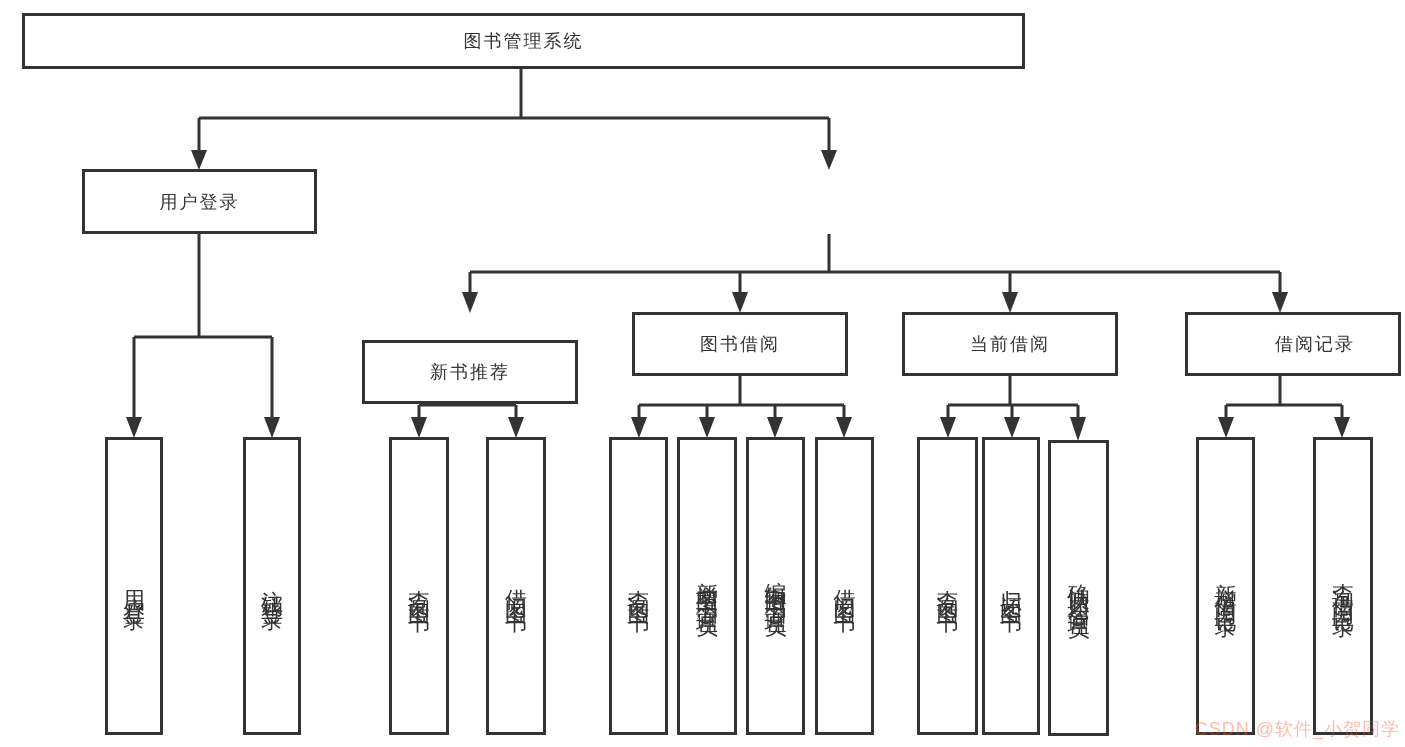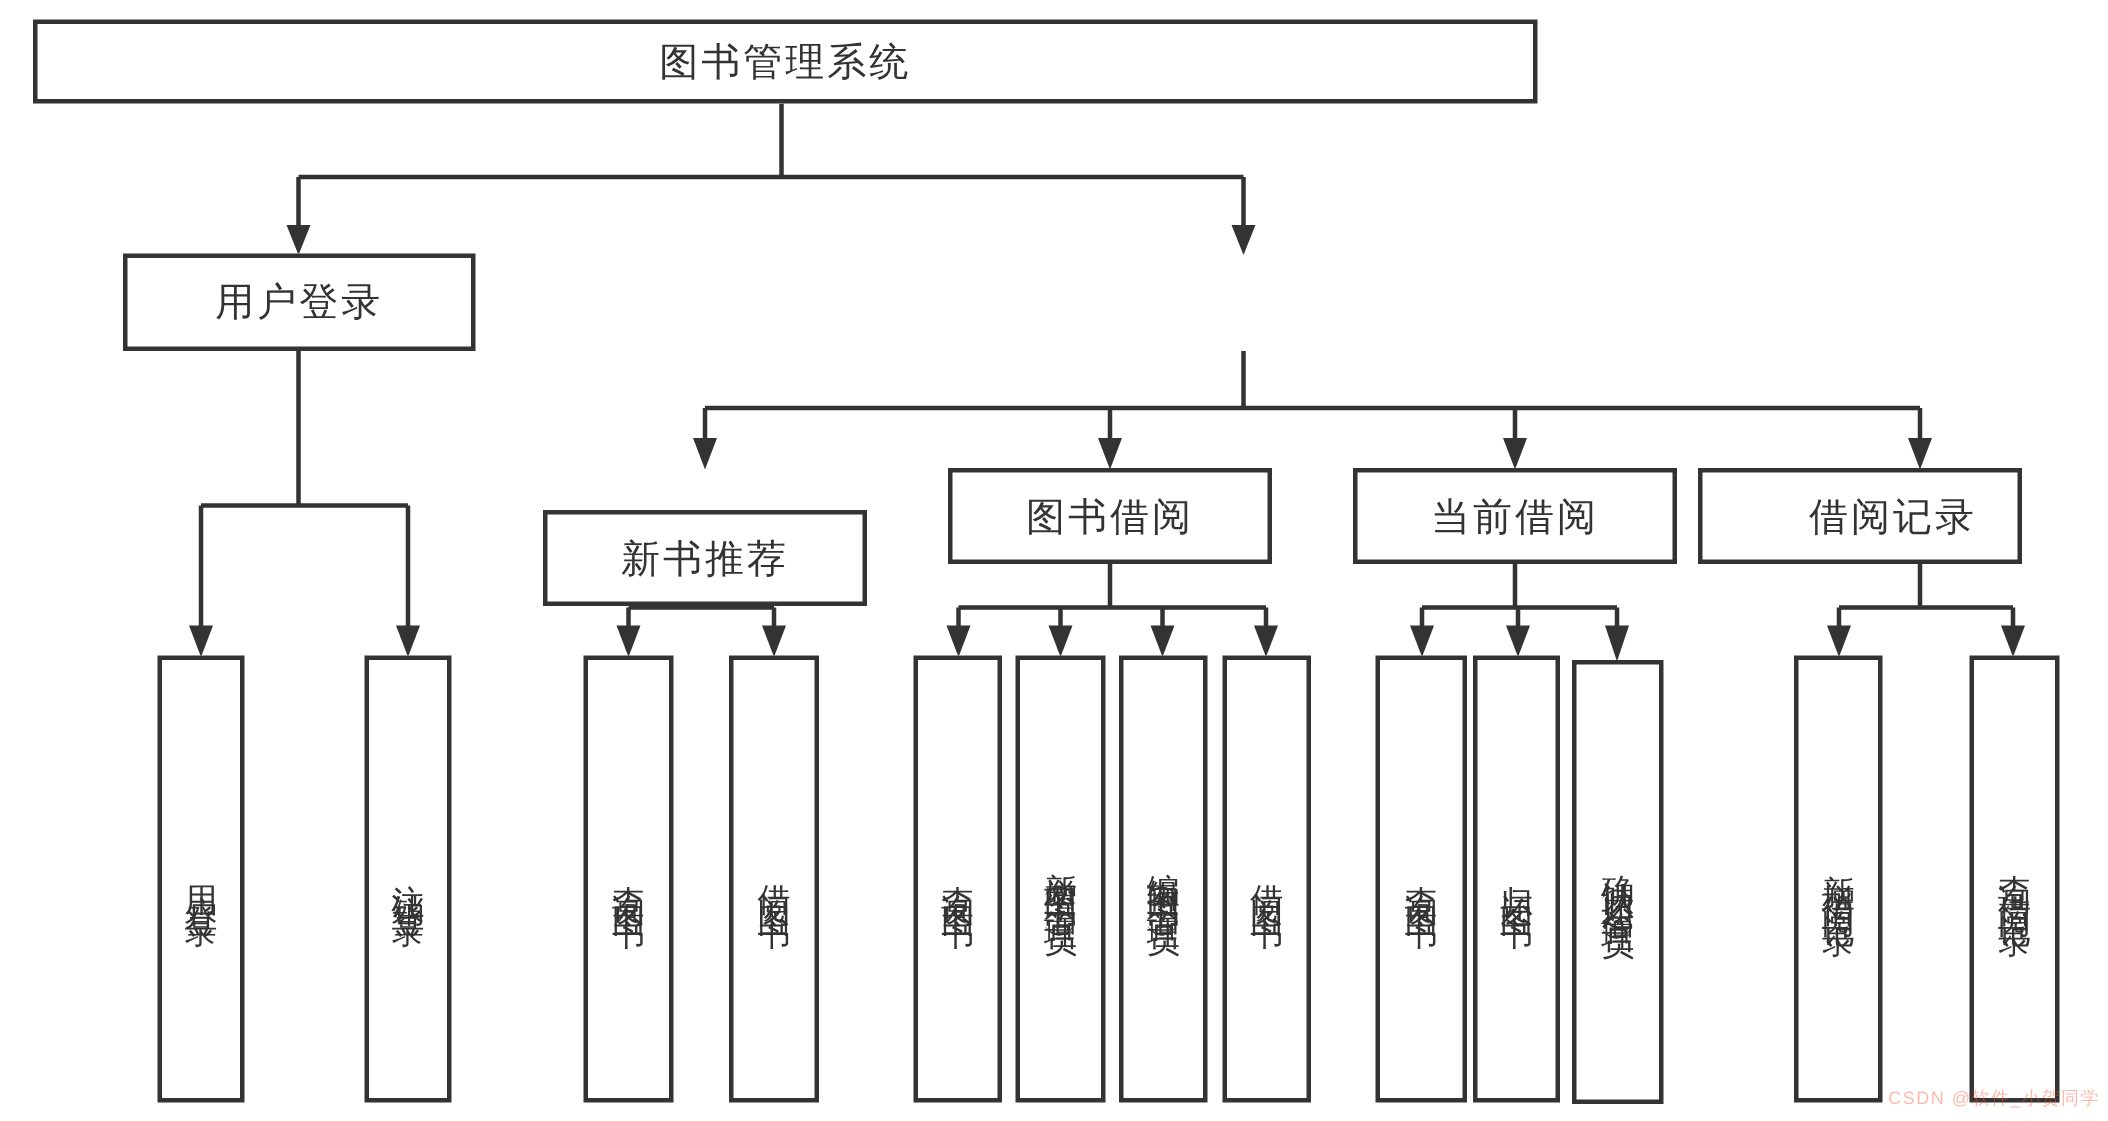--- a/index.html
+++ b/index.html
@@ -21,60 +21,60 @@
     position: absolute;
     background: #ffffff;
     border: 3px solid #333333;
     color: #333333;
     display: flex;
     align-items: center;
     justify-content: center;
     box-sizing: border-box;
   }
   .node.h {
-    font-size: 26px;
+    font-size: 18px;
     letter-spacing: 2px;
     white-space: nowrap;
   }
   .node.v {
     writing-mode: vertical-rl;
     text-orientation: mixed;
     font-size: 22px;
     letter-spacing: 7px;
     top: 437px;
     height: 298px;
     line-height: 1;
   }
   
   #n-root        { left: 22px;   top: 13px;  width: 1003px; height: 56px; }
   #n-user-login  { left: 82px;   top: 169px; width: 235px;  height: 65px; }
   #n-book-mgmt   { left: 711px;  top: 169px; width: 236px;  height: 65px; }
   #n-new-rec     { left: 362px;  top: 312px; width: 216px;  height: 64px; margin-top: 28px; }
   #n-borrowing   { left: 632px;  top: 312px; width: 216px;  height: 64px; }
   #n-current     { left: 902px;  top: 312px; width: 216px;  height: 64px; }
-  #n-records     { left: 1132px; top: 312px; width: 216px;  height: 64px; padding-left: 44px; }
+  #n-records     { left: 1185px; top: 312px; width: 216px;  height: 64px; padding-left: 44px; }
   
   #l-login       { left: 105px;  width: 58px; }
   #l-logout      { left: 243px;  width: 58px; }
   #l-nr-query    { left: 389px;  width: 60px; }
   #l-nr-borrow   { left: 486px;  width: 60px; }
   #l-bb-query    { left: 609px;  width: 59px; }
   #l-bb-add      { left: 677px;  width: 60px; letter-spacing: 5px; }
   #l-bb-edit     { left: 746px;  width: 59px; letter-spacing: 5px; }
   #l-bb-borrow   { left: 815px;  width: 59px; }
   #l-cb-query    { left: 917px;  width: 61px; }
   #l-cb-return   { left: 982px;  width: 58px; }
   #l-cb-confirm  { left: 1048px; width: 61px; top: 440px; height: 296px; letter-spacing: 5px; }
   #l-br-add      { left: 1196px; width: 59px; }
   #l-br-query    { left: 1313px; width: 60px; }
   .watermark {
     position: absolute;
     right: 5px;
     bottom: 6px;
-    font-size: 12px;
+    font-size: 18px;
     letter-spacing: 1px;
     color: #fc5531;
     opacity: 0.40;
     z-index: 10;
     white-space: nowrap;
   }
 </style>
 </head>
 <body>
 

